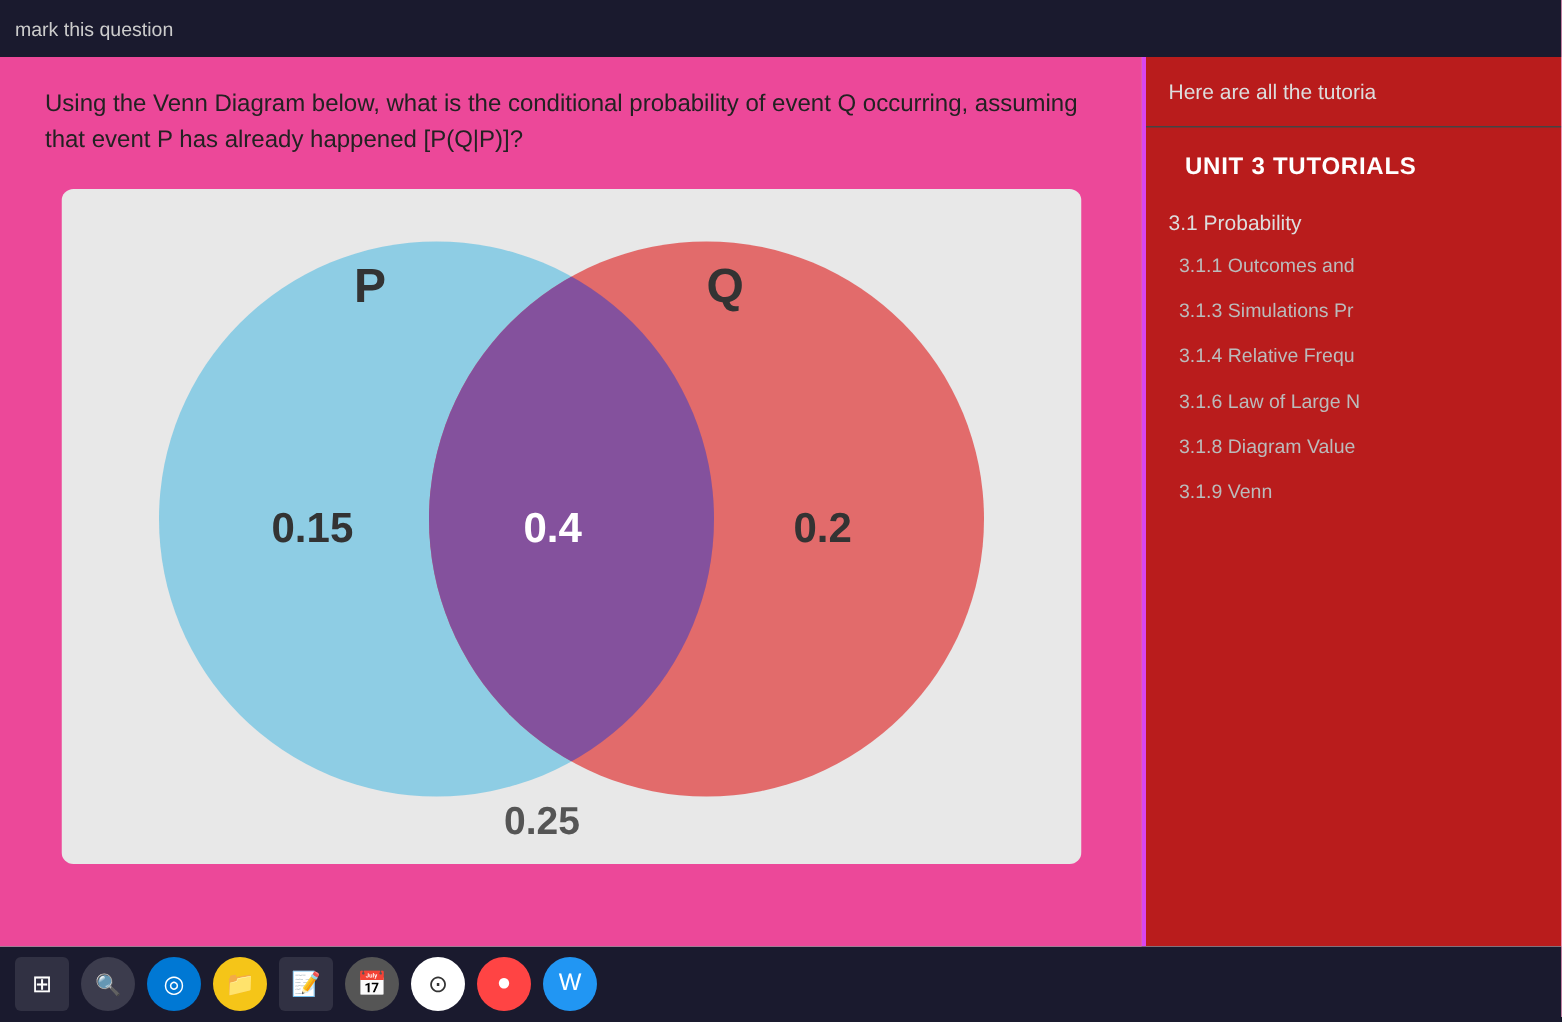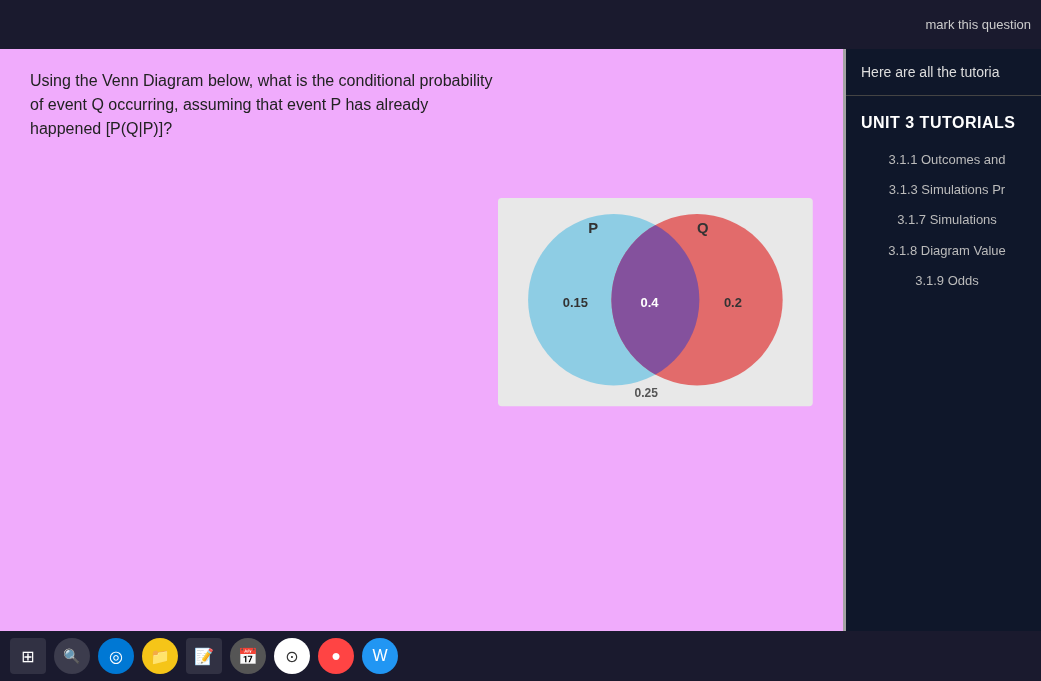--- a/index.html
+++ b/index.html
@@ -7,45 +7,46 @@
       width: 1041px;
       height: 681px;
       overflow: hidden;
       font-family: Arial, sans-serif;
       background: #fff;
       display: flex;
       flex-direction: column;
     }
 
     .top-bar {
-      height: 49px;
+      height: 38px;
       background: #1a1a2e;
       display: flex;
       align-items: center;
-      justify-content: flex-end;
+      justify-content: flex-start;
       padding: 0 10px;
     }
 
     .mark-question {
       color: #ccc;
       font-size: 13px;
       cursor: pointer;
     }
 
     .main-content {
       display: flex;
       flex: 1;
       overflow: hidden;
     }
 
     .left-panel {
       flex: 1;
       padding: 20px 30px;
       display: flex;
-      background: #f0abfc;
+      flex-direction: column;
+      background: #ec4899;
       position: relative;
     }
 
     .question-text {
       font-size: 16px;
       color: #222;
       margin-bottom: 20px;
       line-height: 1.5;
     }
 
@@ -55,59 +56,58 @@
       height: 480px;
       margin: 0 auto;
     }
 
     .venn-svg {
       width: 100%;
       height: 100%;
     }
 
     .right-panel {
-      width: 198px;
-      background: #0f172a;
+      width: 280px;
+      background: #b91c1c;
       color: #fff;
       padding: 15px 0;
       overflow-y: auto;
-      border-left: 3px solid #a3a3a3;
+      border-left: 3px solid #d946ef;
     }
 
     .here-are-text {
       font-size: 14px;
       color: #ddd;
       padding: 0 15px 15px 15px;
       border-bottom: 1px solid #444;
       margin-bottom: 10px;
     }
 
     .unit-title {
       font-size: 16px;
       font-weight: bold;
       color: #fff;
-      padding: 8px 15px;
+      padding: 8px 26px;
       margin-bottom: 5px;
       letter-spacing: 0.5px;
     }
 
     .section-header {
       font-size: 14px;
       color: #ddd;
       padding: 6px 15px;
       cursor: pointer;
     }
 
     .tutorial-item {
       font-size: 13px;
       color: #bbb;
       padding: 6px 15px 6px 22px;
       cursor: pointer;
       line-height: 1.4;
-      text-align: center;
     }
 
     .taskbar {
       height: 50px;
       background: #1a1a2e;
       display: flex;
       align-items: center;
       padding: 0 10px;
       gap: 8px;
     }
@@ -193,26 +193,28 @@
         <text x="488" y="235" font-size="28" font-weight="bold" fill="#333" font-family="Arial">0.2</text>
 
         <text x="295" y="430" font-size="26" font-weight="bold" fill="#555" font-family="Arial">0.25</text>
       </svg>
     </div>
   </div>
 
   <div class="right-panel">
     <div class="here-are-text">Here are all the tutoria</div>
     <div class="unit-title">UNIT 3 TUTORIALS</div>
+    <div class="section-header">3.1 Probability</div>
 
     <div class="tutorial-item">3.1.1 Outcomes and</div>
     <div class="tutorial-item">3.1.3 Simulations Pr</div>
-    <div class="tutorial-item">3.1.7 Simulations</div>
+    <div class="tutorial-item">3.1.4 Relative Frequ</div>
+    <div class="tutorial-item">3.1.6 Law of Large N</div>
     <div class="tutorial-item">3.1.8 Diagram Value</div>
-    <div class="tutorial-item">3.1.9 Odds</div>
+    <div class="tutorial-item">3.1.9 Venn</div>
   </div>
 </div>
 
 <div class="taskbar">
   <div class="taskbar-btn">
     <span>⊞</span>
   </div>
   <div class="taskbar-search">
     <span>🔍</span>
   </div>

